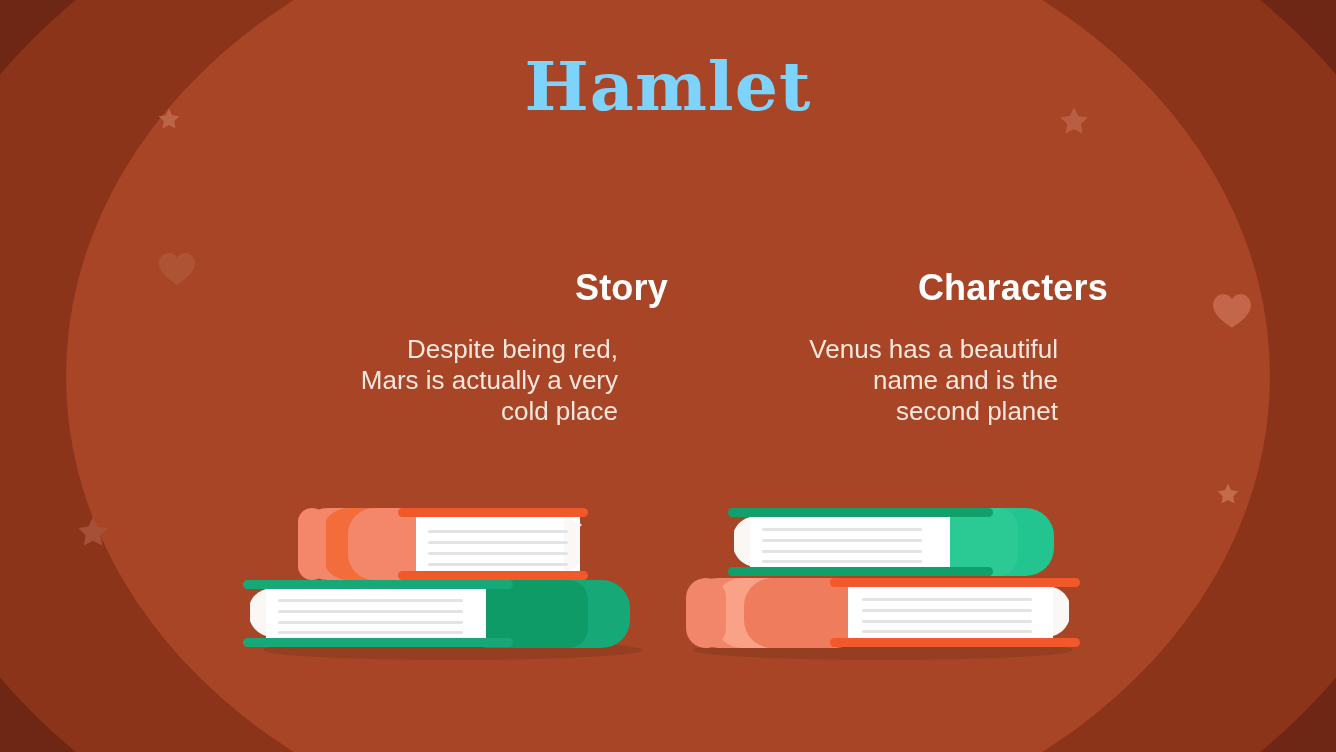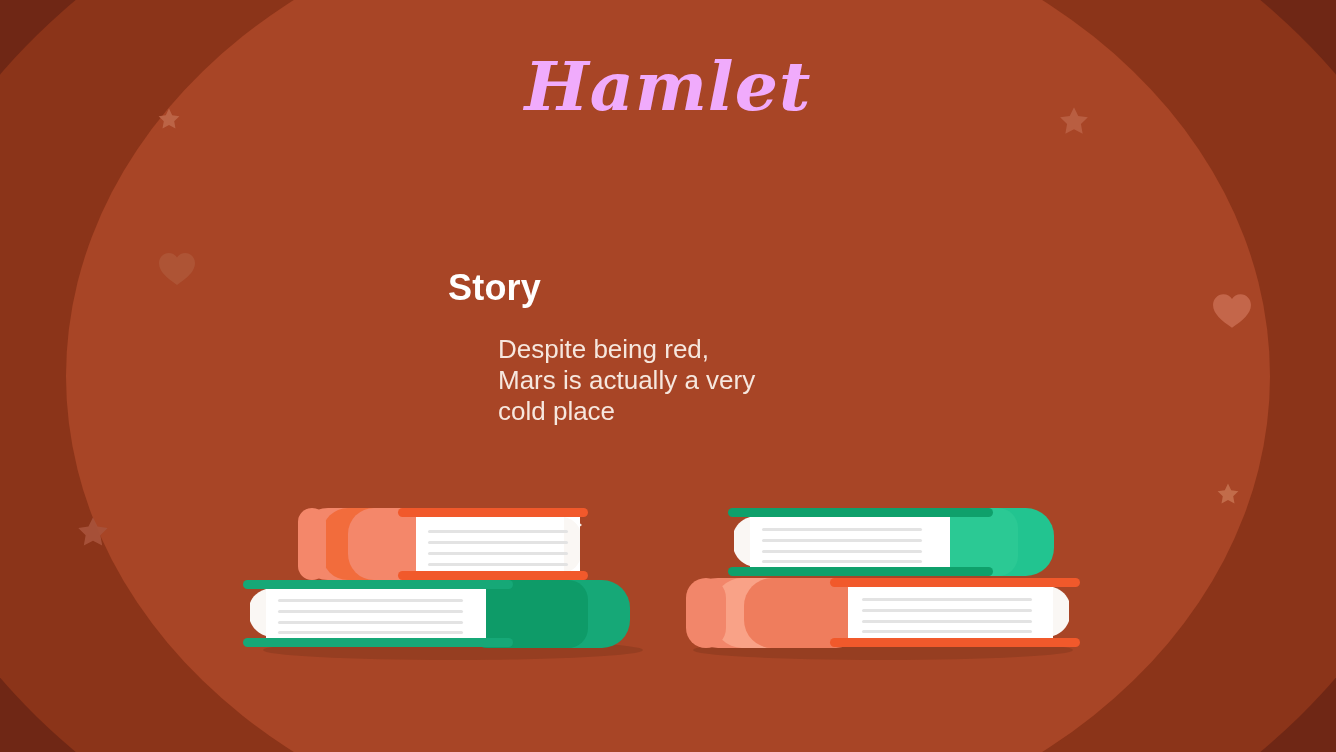--- a/index.html
+++ b/index.html
@@ -41,41 +41,40 @@
   .deco { position: absolute; pointer-events: none; }
   .deco svg { display: block; }
 
   
   .title {
     position: absolute;
     left: 0;
     top: 52px;
     width: 1336px;
     text-align: center;
-    color: #f0abfc;
+    color: #7dd3fc;
     font-family: "DejaVu Serif", serif;
-    font-style: italic;
     font-weight: 700;
     font-size: 68px;
     letter-spacing: 1px;
     line-height: 1;
   }
 
   
   .columns {
     position: absolute;
     left: 0;
     top: 268px;
     width: 1336px;
     display: flex;
     justify-content: center;
   }
   .column {
     width: 440px;
-    text-align: left;
+    text-align: right;
   }
   .col-heading {
     color: #ffffff;
     font-size: 36px;
     font-weight: 700;
     line-height: 1.1;
     margin: 0 0 26px 0;
     letter-spacing: 0.2px;
   }
   .col-body {
@@ -145,20 +144,26 @@
 
   <div class="title">Hamlet</div>
 
   <div class="columns">
     <div class="column">
       <h2 class="col-heading">Story</h2>
       <p class="col-body">Despite being red,
 Mars is actually a very
 cold place</p>
     </div>
+    <div class="column">
+      <h2 class="col-heading">Characters</h2>
+      <p class="col-body">Venus has a beautiful
+name and is the
+second planet</p>
+    </div>
   </div>
 
   <div class="illos">
 
     <div class="illo-wrap">
       <svg width="420" height="180" viewBox="0 0 420 180">
 
         <ellipse cx="215" cy="164" rx="190" ry="10" fill="#8c3a1e" opacity="0.65"></ellipse>
 
         <g>

